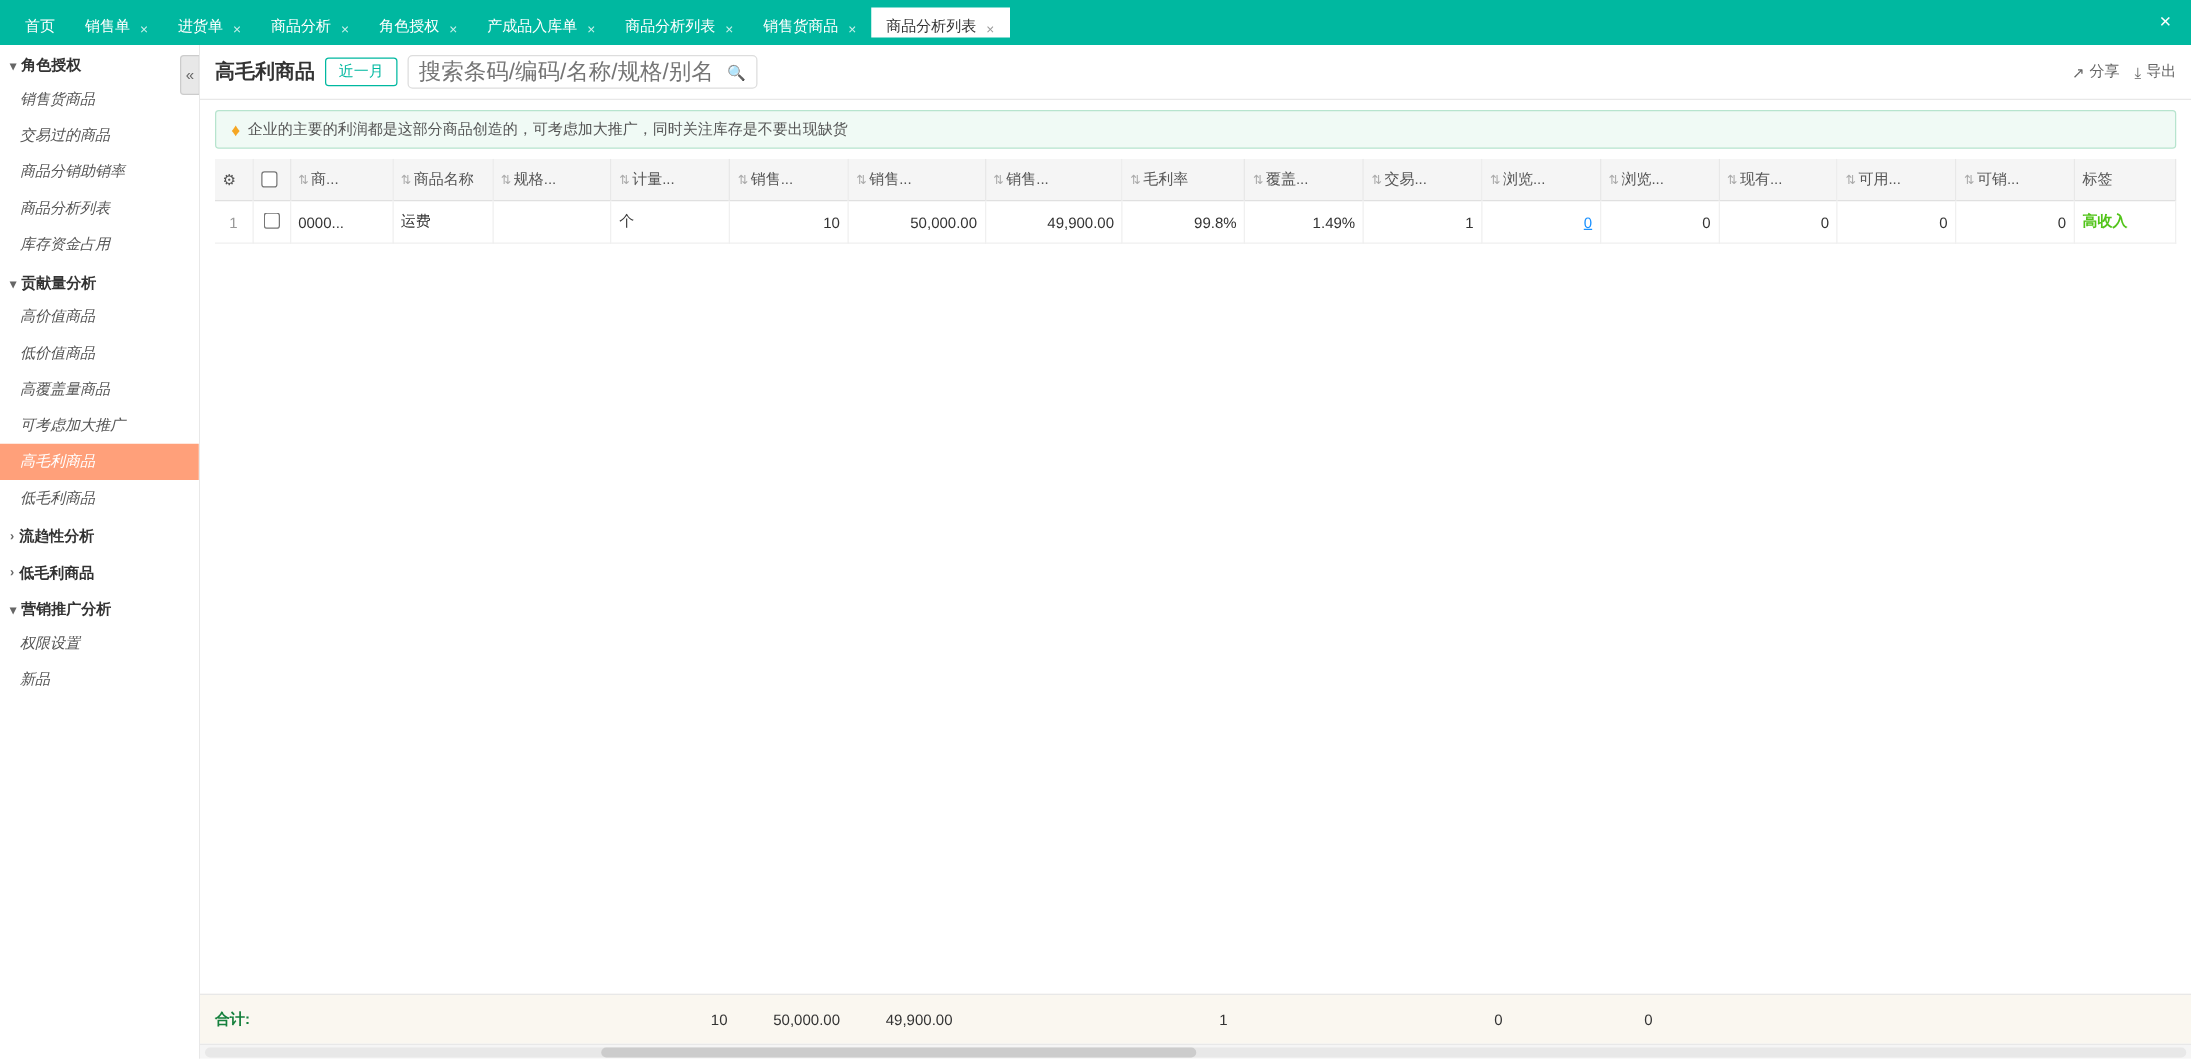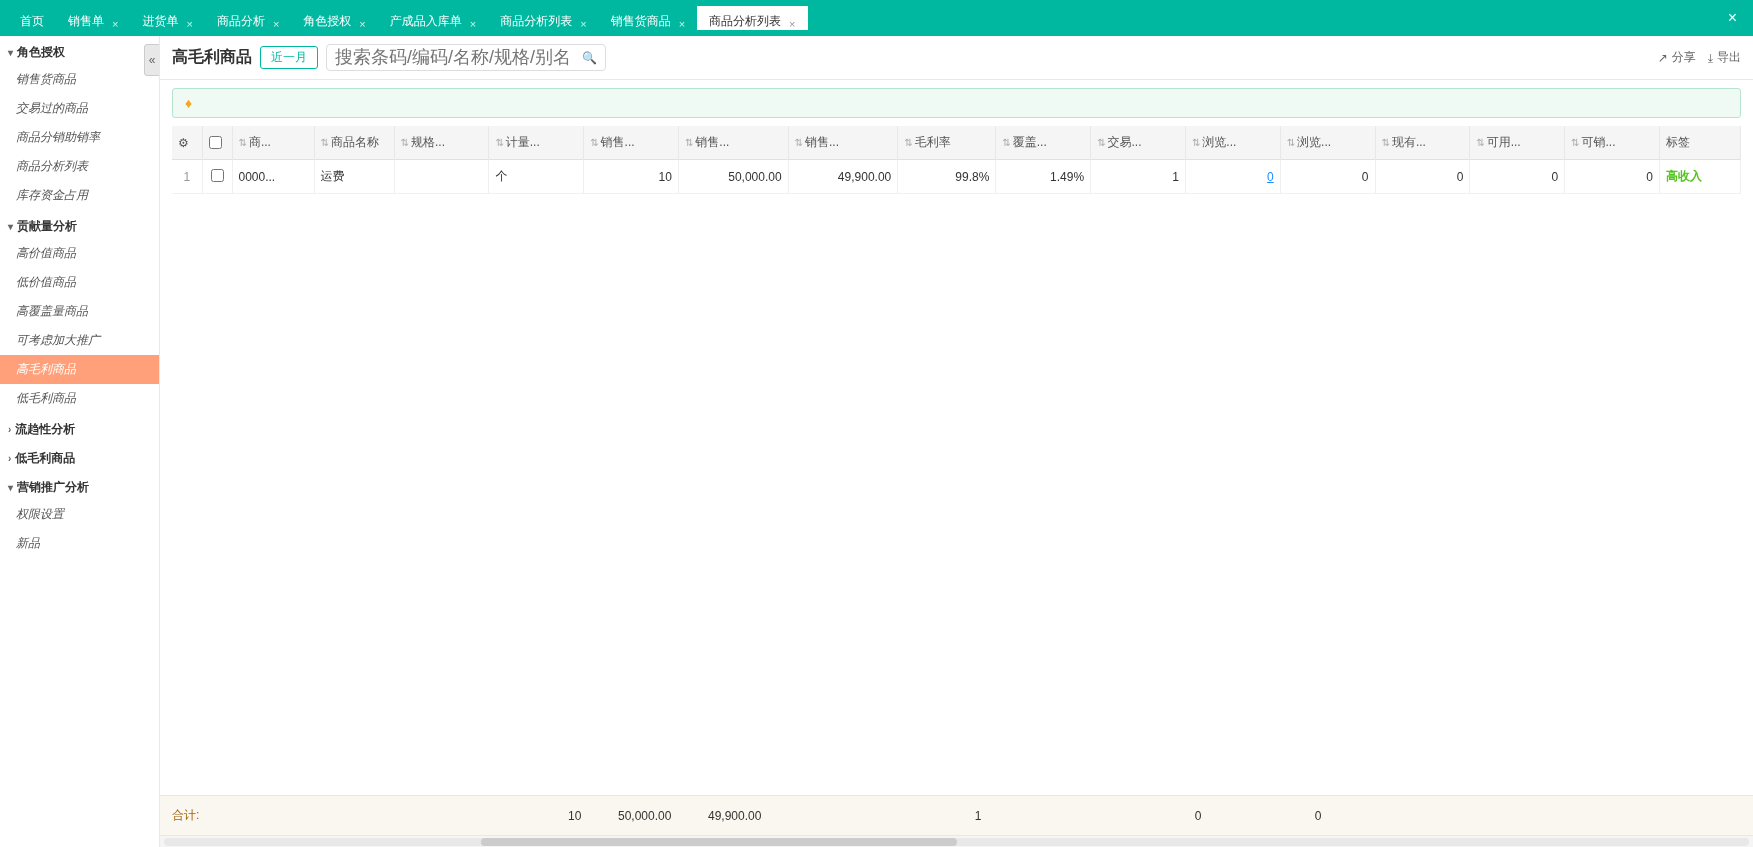--- a/index.html
+++ b/index.html
@@ -185,21 +185,21 @@
     
     .footer-bar {
       display: flex;
       align-items: center;
       background: #faf7f0;
       border-top: 1px solid #e8e8e8;
       padding: 8px 12px;
       gap: 8px;
       height: 40px;
     }
-    .footer-label { color: #a16207; font-weight: normal; }
+    .footer-label { color: #15803d; font-weight: bold; }
     .footer-values {
       display: flex; align-items: center;
       flex: 1;
     }
     .footer-cell {
       padding: 0 6px;
       color: #333;
       min-width: 80px;
       text-align: right;
     }
@@ -356,20 +356,21 @@
         </div>
         <div class="action-btn">
           <span>⤓</span>
           <span>导出</span>
         </div>
       </div>
     </div>
 
     <div class="info-banner">
       <span class="info-icon">♦</span>
+      <span>企业的主要的利润都是这部分商品创造的，可考虑加大推广，同时关注库存是不要出现缺货</span>
     </div>
 
     <div class="table-container">
       <table>
         <thead>
           <tr>
             <th style="width:30px;">
               <div class="col-label">
                   <span>⚙</span>
                 </div>

